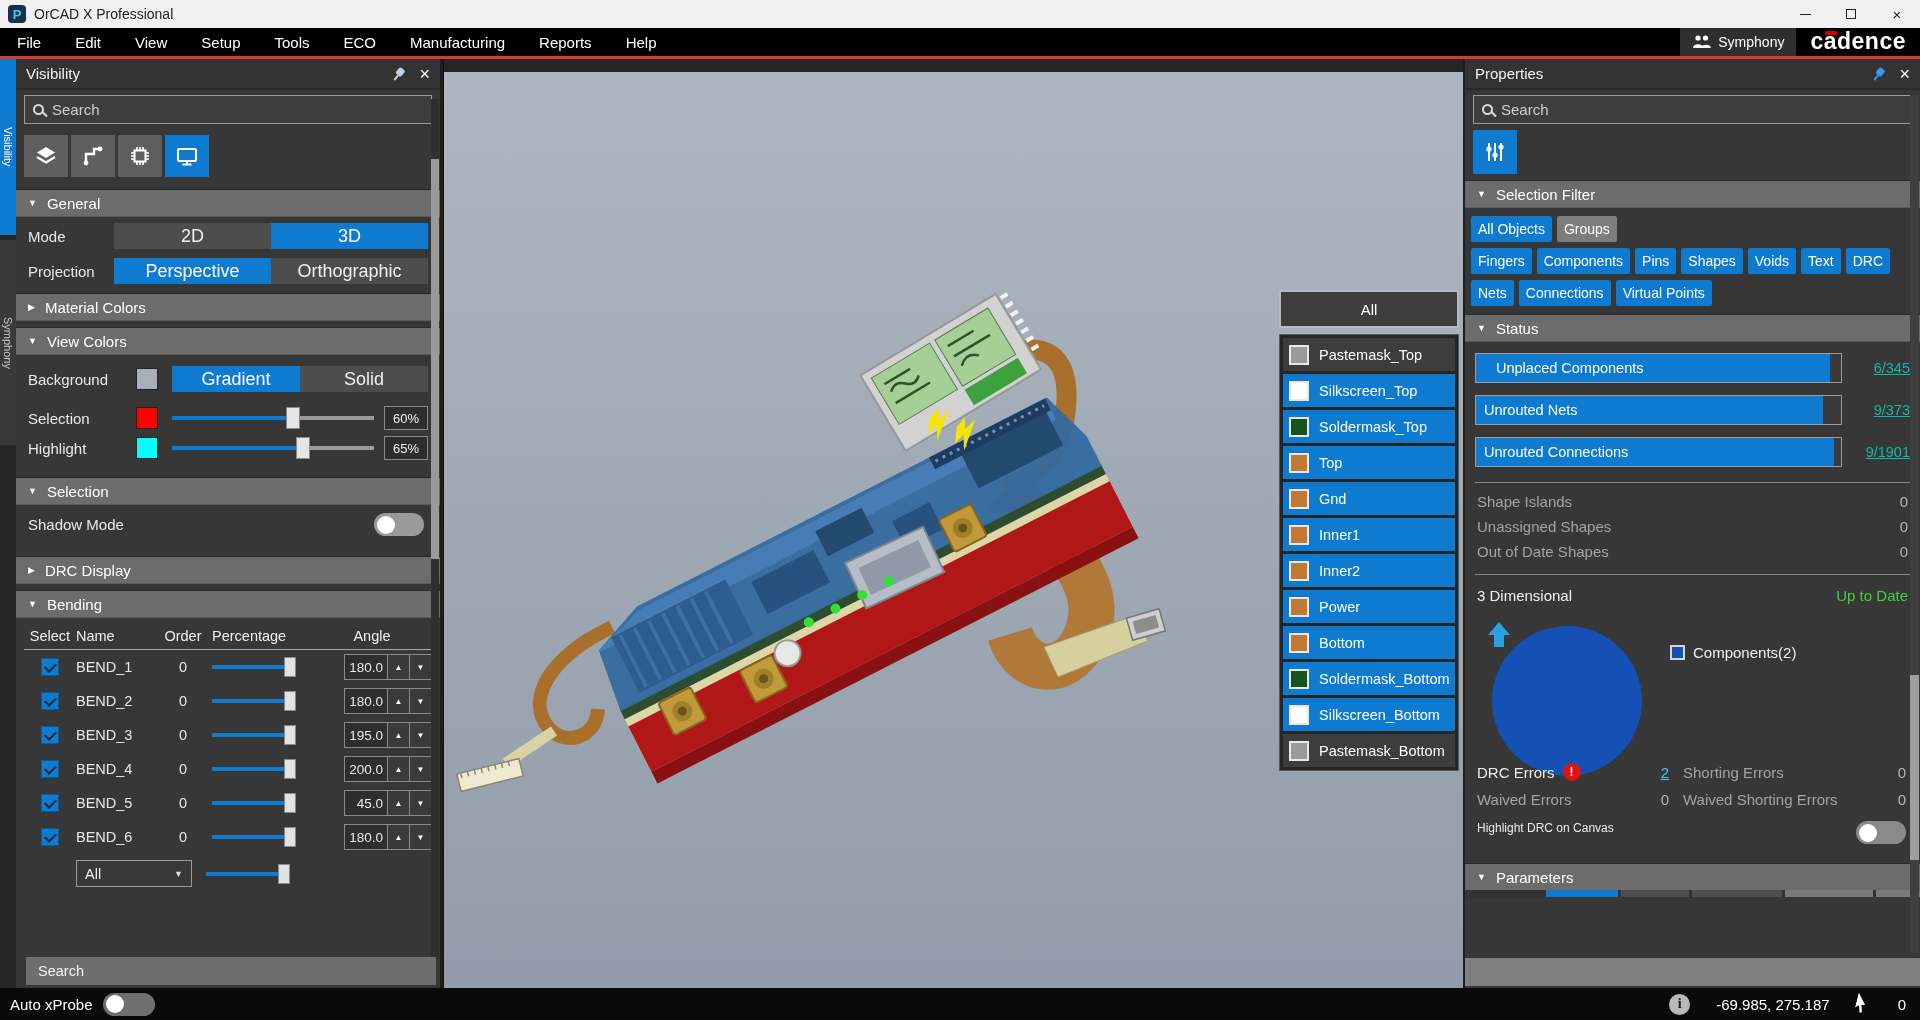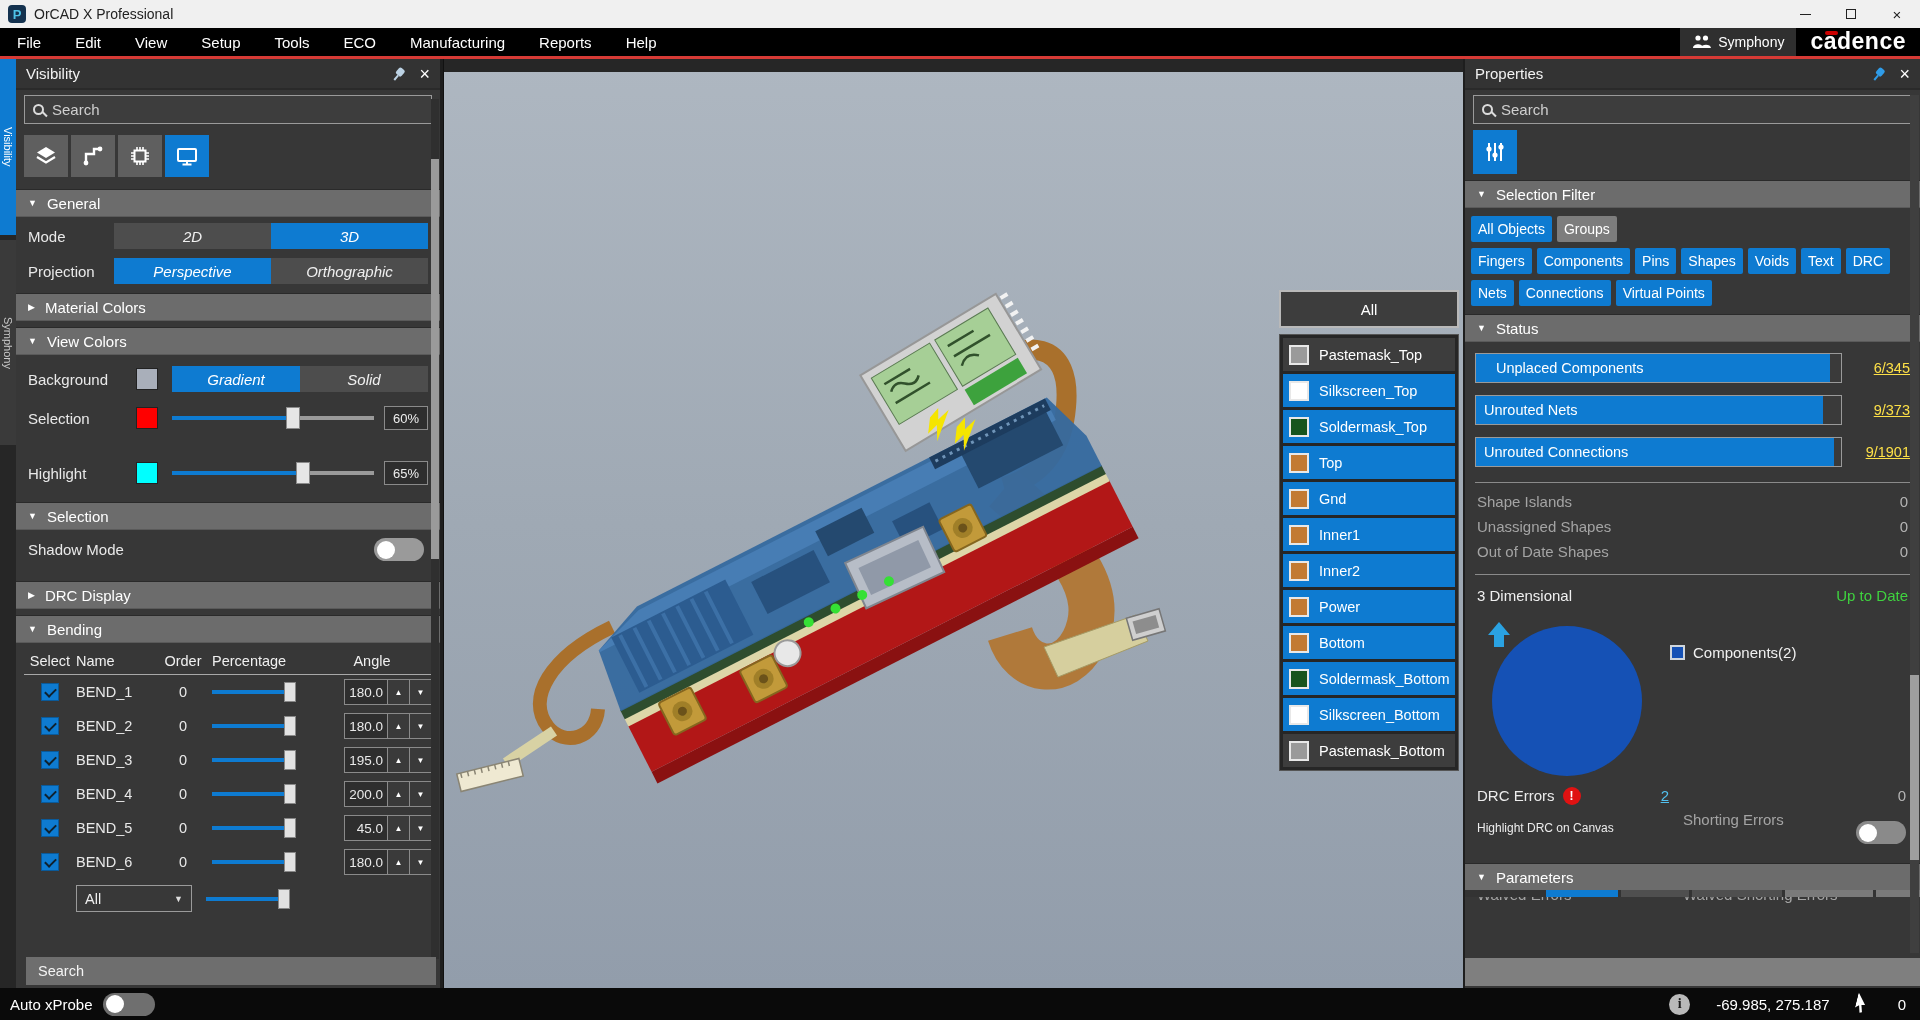--- a/index.html
+++ b/index.html
@@ -49,21 +49,21 @@
   .tri{font-size:9px;color:#fff;}
 
   
   #vispanel{left:16px;width:424px;}
   .iconrow{display:flex;gap:3px;padding:6px 8px;}
   .toolbtn{width:44px;height:42px;background:#5f5f5f;display:flex;align-items:center;justify-content:center;}
   .toolbtn.active{background:var(--blue);}
   .row{display:flex;align-items:center;padding:3px 12px;margin-top:3px;color:var(--txt);font-size:15px;}
   .rlabel{width:86px;flex:none;}
   .seg{display:flex;flex:1;}
-  .segbtn{flex:1;height:26px;display:flex;align-items:center;justify-content:center;font-size:15px;background:#4d4d4d;color:#f0f0f0;font-style:italic;}
+  .segbtn{flex:1;height:26px;display:flex;align-items:center;justify-content:center;font-size:18px;background:#4d4d4d;color:#f0f0f0;}
   .segbtn.sel{background:var(--blue);color:#fff;}
   .swatch{width:22px;height:22px;border:1px solid #222;flex:none;margin-right:14px;}
   .sliderwrap{flex:1;display:flex;align-items:center;margin-right:10px;}
   .strack{flex:1;height:4px;background:#9a9a9a;position:relative;}
   .sfill{height:4px;background:var(--blue);position:relative;}
   .sthumb{position:absolute;right:-7px;top:-9px;width:14px;height:22px;background:#e6e6e6;border:1px solid #8a8a8a;}
   .valbox{width:44px;height:24px;border:1px solid #8a8a8a;background:#2e2e2e;color:#eee;font-size:13px;display:flex;align-items:center;justify-content:center;flex:none;}
   .togglerow{display:flex;align-items:center;justify-content:space-between;padding:8px 16px 8px 12px;color:var(--txt);font-size:15px;}
   .toggle{width:50px;height:23px;border-radius:12px;position:relative;flex:none;}
   .toggle.on{background:var(--blue);} .toggle.off{background:#9a9a9a;}
@@ -105,35 +105,35 @@
 
   
   #proppanel{left:1465px;width:455px;}
   .filterbtn{width:44px;height:44px;background:var(--blue);margin:6px 0 0 8px;display:flex;align-items:center;justify-content:center;}
   .chiprow{display:flex;gap:5px;padding:4px 6px 2px 6px;}
   .chip{height:26px;display:flex;align-items:center;padding:0 7px;background:var(--blue);color:#fff;font-size:14px;border-radius:2px;white-space:nowrap;}
   .chip.inactive{background:#7d7d7d;}
   .statbar{display:flex;align-items:center;gap:10px;padding:7px 10px 5px 10px;}
   .btrack2{flex:1;height:30px;border:1px solid #9a9a9a;background:#3a3a3a;position:relative;}
   .bfill2{height:100%;background:var(--blue);display:flex;align-items:center;padding-left:8px;color:#fff;font-size:14.5px;white-space:nowrap;}
-  .blink{width:58px;text-align:right;font-size:14.5px;color:#fde047;text-decoration:underline;flex:none;}
+  .blink{width:58px;text-align:right;font-size:14.5px;color:#14b8a6;text-decoration:underline;flex:none;}
   .pdivider{height:1px;background:#8a8a8a;margin:10px 10px 6px 10px;}
   .cntrow{display:flex;justify-content:space-between;padding:3px 12px;color:#a4a4a4;font-size:15px;height:25px;align-items:center;}
   .threedrow{display:flex;justify-content:space-between;padding:6px 12px 0 12px;font-size:15px;align-items:center;}
   .uptodate{color:#3fd23f;}
   .piewrap{position:relative;height:200px;}
   .pie{position:absolute;left:27px;top:22px;width:150px;height:150px;border-radius:50%;}
   .uparr{position:absolute;left:22px;top:18px;width:24px;height:30px;}
   .uparr::before{content:"";position:absolute;left:1px;top:0;border-left:11px solid transparent;border-right:11px solid transparent;border-bottom:13px solid #2aa2e2;}
   .uparr::after{content:"";position:absolute;left:7px;top:12px;width:10px;height:13px;background:#2aa2e2;}
   .legend{position:absolute;left:205px;top:40px;display:flex;align-items:center;gap:8px;color:#f0f0f0;font-size:15px;}
   .legsw{width:15px;height:15px;border:2px solid #cfd6dd;}
   .drcgrid{position:absolute;left:12px;right:14px;top:704px;display:grid;grid-template-columns:150px 42px 1fr 26px;row-gap:10px;font-size:15px;align-items:center;}
   .drclabel{color:#ececec;display:flex;align-items:center;gap:8px;}
-  .dimlabel{color:#a4a4a4;margin-top:48px;}
+  .dimlabel{color:#a4a4a4;}
   .numcell{text-align:right;color:#b5b5b5;}
   .drclink{text-align:right;color:#53c1ef;text-decoration:underline;}
   .erricon{width:18px;height:18px;border-radius:50%;background:#e01212;color:#fff;font-size:12px;font-weight:bold;display:flex;align-items:center;justify-content:center;}
   .hlrow{position:absolute;left:12px;right:14px;top:762px;display:flex;align-items:flex-start;justify-content:space-between;color:#ececec;font-size:12px;}
   .paramhdr{position:absolute;left:0;right:0;top:798px;}
   .paramsliver{position:absolute;left:0;right:0;top:831px;height:7px;display:flex;gap:3px;background:#333;}
   .pseg{height:100%;}
   .pscroll{position:absolute;right:1px;top:36px;width:9px;height:858px;background:#3f3f3f;}
   .pthumb{position:absolute;left:0;width:9px;background:#9e9e9e;}
   .hstrip{position:absolute;left:0;right:0;bottom:2px;height:28px;background:#7f7f7f;}
@@ -274,21 +274,21 @@
     <span class="swatch" style="background: rgb(255, 0, 0);"></span>
     <div class="sliderwrap">
       <div class="strack">
           <div class="sfill" style="width: 60%;">
             <span class="sthumb"></span>
           </div>
         </div>
     </div>
     <span class="valbox">60%</span>
   </div>
-  <div class="row" style="margin-top:25px;padding-left:12px;">
+  <div class="row" style="margin-top:0;padding-left:12px;">
     <span class="rlabel" style="width:108px;">Highlight</span>
     <span class="swatch" style="background: rgb(0, 255, 255);"></span>
     <div class="sliderwrap">
       <div class="strack">
           <div class="sfill" style="width: 65%;">
             <span class="sthumb"></span>
           </div>
         </div>
     </div>
     <span class="valbox">65%</span>

